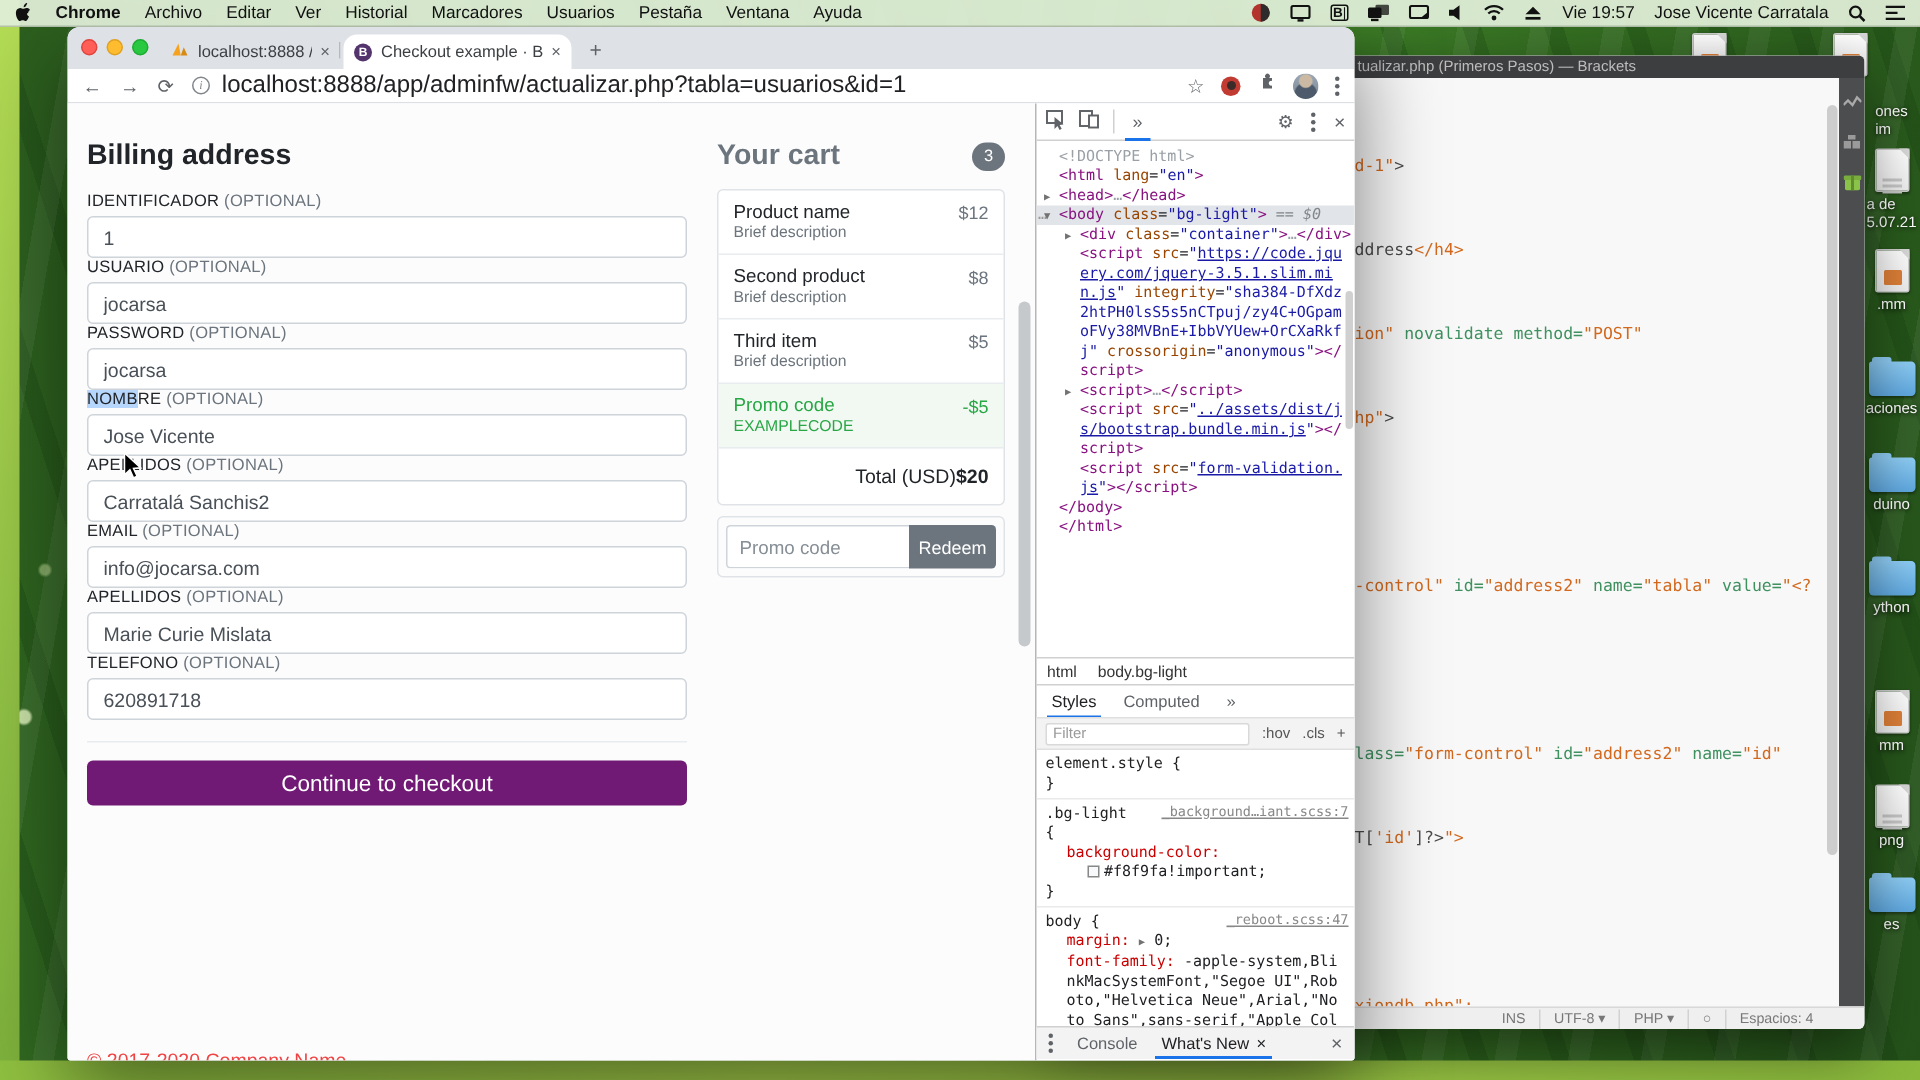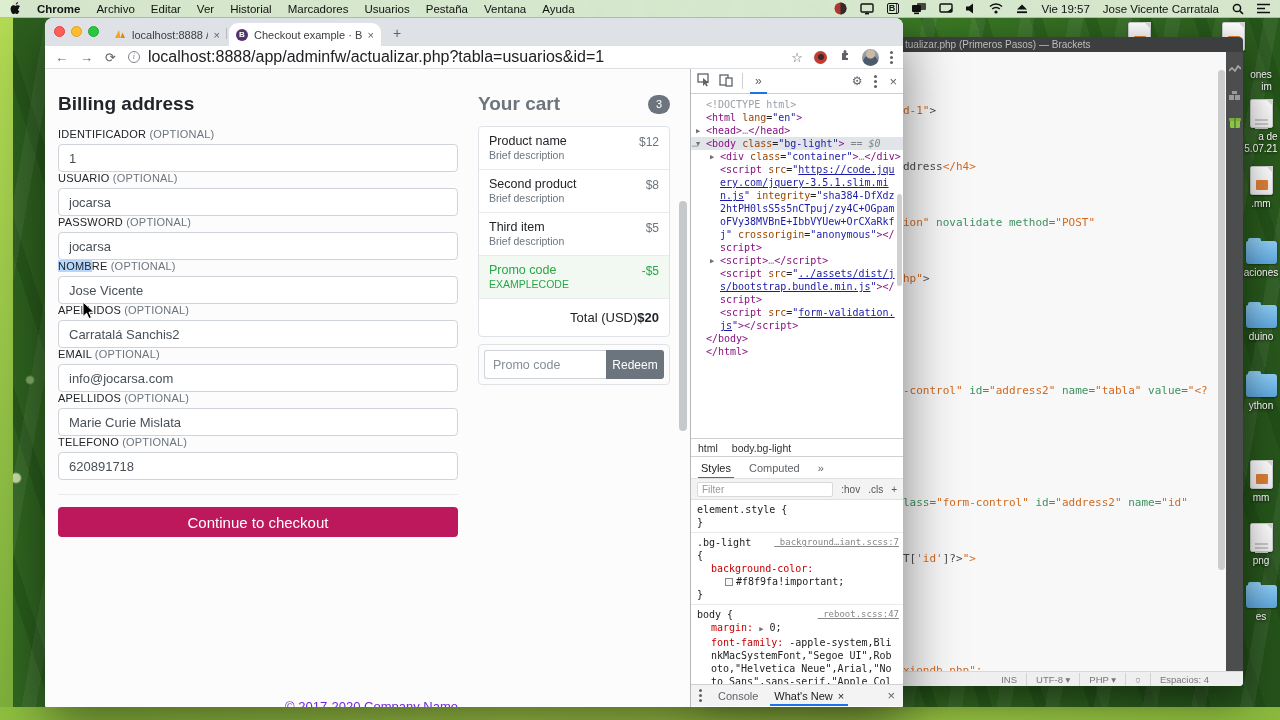--- a/index.html
+++ b/index.html
@@ -28,21 +28,21 @@
   
   .desk-col{position:absolute;left:1232px;top:66px;width:58px;z-index:1}
   .ditem{display:flex;flex-direction:column;align-items:center}
   .di{position:relative}
   .di-doc,.di-docx{width:23px;height:29px;background:linear-gradient(#ffffff,#eeeeee);border:1px solid #cfcfcf;border-radius:2px;box-shadow:0 1px 2px rgba(0,0,0,.4)}
   .di-doc::before,.di-docx::before{content:"";position:absolute;top:-1px;right:-1px;border-top:7px solid #d8d8d8;border-left:7px solid transparent}
   .di-doc::after{content:"";position:absolute;left:4px;bottom:6px;width:13px;height:2px;background:#c6c6c6;box-shadow:0 4px 0 #c6c6c6,0 8px 0 #c6c6c6}
   .di-docx::after{content:"";position:absolute;left:5px;bottom:4px;width:12px;height:10px;background:#dd7f38;border-radius:1px}
   .di-folder{width:31px;height:23px;background:linear-gradient(#8ecdf5,#5fa8e0);border-radius:2px 3px 3px 3px;box-shadow:0 1px 2px rgba(0,0,0,.4)}
   .di-folder::before{content:"";position:absolute;top:-3px;left:2px;width:13px;height:4px;background:#8ecdf5;border-radius:2px 2px 0 0}
-  .dlabel{margin-top:3px;font-size:10px;color:#fff;text-align:right;text-shadow:0 1px 3px rgba(0,0,0,.9);line-height:12px}
+  .dlabel{margin-top:3px;font-size:10px;color:#fff;text-align:left;text-shadow:0 1px 3px rgba(0,0,0,.9);line-height:12px}
   .mtA{margin-top:6px}.mtB{margin-top:11px}.mtC{margin-top:31px}.mtD{margin-top:26px}.mtE{margin-top:31px}.mtF{margin-top:48px}.mtG{margin-top:19px}.mtH{margin-top:18px}
   .top-doc{position:absolute;z-index:1}
 
   
   .brackets{position:absolute;left:700px;top:37px;width:543px;height:649px;z-index:2;box-shadow:0 14px 40px rgba(0,0,0,.5);border-radius:4px;overflow:hidden;background:#f8f8f8}
   .bk-title{height:15px;background:#3d3e40;color:#bdbdbd;font-size:10px;line-height:15px;padding-left:205px;white-space:nowrap;overflow:hidden}
   .bk-body{position:absolute;left:0;top:15px;right:17px;bottom:15px;background:#f8f8f8;overflow:hidden}
   .bk-code{position:absolute;left:203px;top:10px;right:10px;font:11px/14px "DejaVu Sans Mono",monospace;white-space:pre;color:#444}
   .bk-line{height:14px;white-space:pre}
   .bk-bottom{position:absolute;left:203px;top:604px;font:11px/14px "DejaVu Sans Mono",monospace;white-space:pre}
@@ -88,22 +88,22 @@
   
   .billing{position:absolute;left:13px;top:24px;width:400px}
   .billing h1{font-size:19px;line-height:22px;font-weight:600;color:#212529;margin-bottom:13px}
   .field{}
   .field .flabel{font-size:11px;line-height:13px;margin-bottom:3px;letter-spacing:.2px}
   .tk-lab{color:#212529}
   .tk-labsel{color:#212529;background:#b6d6fc}
   .tk-opt{color:#6c757d}
   .field input{width:100%;height:28px;border:1px solid #ced4da;border-radius:4px;padding:0 10px;font-size:13px;color:#495057;background:#fff;font-family:"Liberation Sans",sans-serif}
   .form-hr{border:none;border-top:1px solid #e9ecef;margin:14px 0 12px}
-  .submit-btn{width:100%;height:30px;background:#be185d;border:none;border-radius:4px;color:#fff;font-size:15px;font-weight:500;font-family:"Liberation Sans",sans-serif}
-  .page-footer{position:absolute;left:13px;top:630px;width:400px;text-align:right;font-size:13px;color:#6d28d9}
+  .submit-btn{width:100%;height:30px;background:#701a75;border:none;border-radius:4px;color:#fff;font-size:15px;font-weight:500;font-family:"Liberation Sans",sans-serif}
+  .page-footer{position:absolute;left:13px;top:630px;width:400px;text-align:left;font-size:13px;color:#ef4444}
 
   
   .cart{position:absolute;left:433px;top:24px;width:192px}
   .cart-head{display:flex;align-items:center;justify-content:space-between;margin-bottom:11px}
   .cart-head h2{font-size:19px;line-height:22px;font-weight:600;color:#6c757d}
   .badge{background:#6c757d;color:#fff;border-radius:10px;font-size:11px;line-height:19px;min-width:22px;text-align:center;padding:0 4px}
   .cart-list{background:#fff;border:1px solid #dfe3e7;border-radius:4px;overflow:hidden}
   .crow{display:flex;justify-content:space-between;padding:7px 10px;border-bottom:1px solid #e9ecef}
   .crow .cname{font-size:12.5px;color:#212529;line-height:15px}
   .crow .cdesc{font-size:10.5px;color:#6c757d;line-height:13px}

